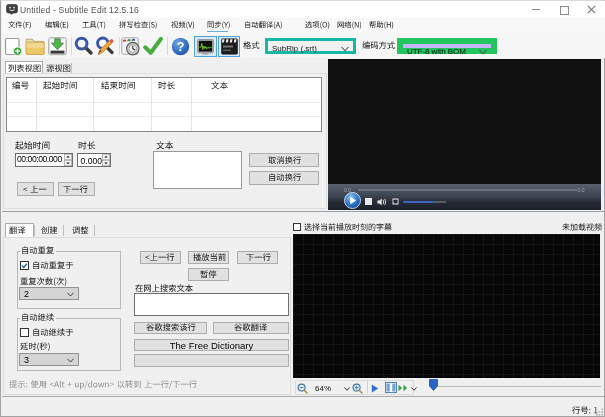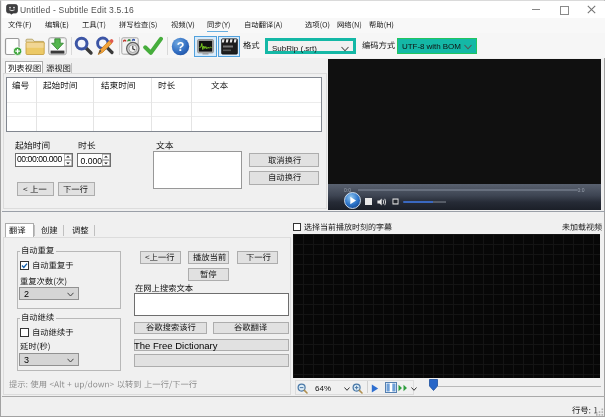--- a/index.html
+++ b/index.html
@@ -10,21 +10,21 @@
 <div class="abs" style="left:0;top:0;width:605px;height:417px;border:1px solid #a2a2a2;border-top-color:#dadada;box-sizing:border-box;background:#f0f0f0">
 
 <div class="abs" style="left:1px;top:0;width:603px;height:17px;background:#ffffff"></div>
 <svg class="abs" style="left:5px;top:3px" width="12" height="11" viewBox="0 0 12 11">
 <rect x="0.5" y="0.5" width="11" height="8.6" rx="2" fill="#3f3f41" stroke="#2a2a2c" stroke-width="0.6"></rect>
 <path d="M4 9 L7.4 9 L5.2 10.8 Z" fill="#3f3f41"></path>
 <circle cx="4" cy="3.6" r="0.9" fill="#e8e8e8"></circle>
       <circle cx="8" cy="3.6" r="0.9" fill="#e8e8e8"></circle>
 <path d="M3.4 5.8 Q6 7.6 8.6 5.8" stroke="#e8e8e8" stroke-width="0.9" fill="none"></path>
 </svg>
-<div class="txt" style="left:19px;top:4px;font-size:8.5px;color:#4f4f4f;letter-spacing:0.2px">Untitled - Subtitle Edit 3.5.16</div>
+<div class="txt" style="left:19px;top:4px;font-size:8.5px;color:#4f4f4f;letter-spacing:0.2px">Untitled - Subtitle Edit 12.5.16</div>
 <div class="abs" style="left:531px;top:7.5px;width:8px;height:1.2px;background:#868686"></div>
 <div class="abs" style="left:558.5px;top:4.5px;width:7px;height:7px;border:1.1px solid #8a8a8a"></div>
 <svg class="abs" style="left:586px;top:3.5px" width="9" height="9" viewBox="0 0 9 9">
 <path d="M0.8 0.8 L8.2 8.2 M8.2 0.8 L0.8 8.2" stroke="#757575" stroke-width="1.1"></path>
     </svg>
 <div class="abs" style="left:1px;top:17px;width:603px;height:14.5px;background:#f8f8f8"></div>
 <svg style="position:absolute;left:7px;top:19.6px;overflow:visible" width="24" height="9">
       <path transform="translate(0,6.4)" d="M3.1 -6.0C3.3 -5.7 3.5 -5.2 3.6 -4.9L4.2 -5.1C4.1 -5.4 3.9 -5.8 3.7 -6.2ZM0.4 -4.8V-4.3H1.5C1.9 -3.2 2.5 -2.2 3.3 -1.5C2.5 -0.8 1.5 -0.3 0.3 0.1C0.4 0.2 0.5 0.4 0.6 0.6C1.8 0.2 2.8 -0.4 3.7 -1.1C4.5 -0.3 5.5 0.2 6.7 0.5C6.8 0.4 6.9 0.1 7.1 0.0C5.9 -0.3 4.9 -0.8 4.1 -1.5C4.8 -2.2 5.4 -3.2 5.8 -4.3H7.0V-4.8ZM3.7 -1.8C3.0 -2.5 2.5 -3.4 2.1 -4.3H5.2C4.8 -3.3 4.3 -2.5 3.7 -1.8ZM9.6 -2.5V-2.0H11.7V0.6H12.3V-2.0H14.3V-2.5H12.3V-4.1H13.9V-4.6H12.3V-6.0H11.7V-4.6H10.7C10.8 -5.0 10.9 -5.3 11.0 -5.7L10.5 -5.8C10.3 -4.8 10.0 -3.9 9.6 -3.3C9.7 -3.2 9.9 -3.1 10.0 -3.0C10.2 -3.3 10.4 -3.7 10.6 -4.1H11.7V-2.5ZM9.3 -6.1C8.9 -5.0 8.2 -3.9 7.5 -3.2C7.6 -3.1 7.8 -2.8 7.8 -2.6C8.1 -2.9 8.3 -3.2 8.5 -3.5V0.6H9.0V-4.4C9.3 -4.9 9.6 -5.4 9.8 -5.9ZM16.3 1.4 16.8 1.2C16.1 0.2 15.8 -1.0 15.8 -2.3C15.8 -3.5 16.1 -4.7 16.8 -5.8L16.3 -6.0C15.7 -4.9 15.3 -3.7 15.3 -2.3C15.3 -0.8 15.7 0.3 16.3 1.4ZM17.8 0.0H18.5V-2.4H20.5V-3.0H18.5V-4.8H20.9V-5.4H17.8ZM21.8 1.4C22.5 0.3 22.9 -0.8 22.9 -2.3C22.9 -3.7 22.5 -4.9 21.8 -6.0L21.4 -5.8C22.0 -4.7 22.3 -3.5 22.3 -2.3C22.3 -1.0 22.0 0.2 21.4 1.2Z" fill="#1a1a1a"></path>
     </svg>
 <svg style="position:absolute;left:44px;top:19.6px;overflow:visible" width="24" height="9">
@@ -134,21 +134,21 @@
     </svg>
 <div class="abs" style="left:263.5px;top:37px;width:91px;height:15.5px;background:#f1f1f1;border:3px solid #14b8a6;box-sizing:border-box">
 <div style="position:absolute;left:4.5px;top:3px;font-size:8px;color:#111">SubRip (.srt)</div>
 <svg style="position:absolute;right:4px;top:5px" width="8" height="6" viewBox="0 0 8 6">
         <path d="M0.5 1 L4 4.8 L7.5 1" stroke="#555" stroke-width="1.1" fill="none"></path>
       </svg>
 </div>
 <svg style="position:absolute;left:361px;top:40.2px;overflow:visible" width="33" height="10">
       <path transform="translate(0,7.3)" d="M0.3 -0.4 0.5 0.1C1.2 -0.1 2.0 -0.5 2.9 -0.9L2.8 -1.4C1.9 -1.0 0.9 -0.7 0.3 -0.4ZM0.5 -3.5C0.6 -3.6 0.8 -3.6 1.7 -3.7C1.4 -3.2 1.1 -2.8 1.0 -2.6C0.7 -2.3 0.5 -2.1 0.4 -2.1C0.4 -1.9 0.5 -1.6 0.6 -1.5C0.7 -1.6 1.0 -1.7 2.8 -2.1C2.8 -2.2 2.8 -2.5 2.8 -2.6L1.4 -2.3C2.0 -3.1 2.5 -4.0 3.0 -5.0L2.5 -5.2C2.4 -4.9 2.2 -4.6 2.0 -4.3L1.1 -4.2C1.6 -4.9 2.0 -5.9 2.4 -6.8L1.8 -7.0C1.5 -6.0 0.9 -4.9 0.8 -4.6C0.6 -4.3 0.5 -4.1 0.3 -4.1C0.4 -3.9 0.5 -3.6 0.5 -3.5ZM5.2 -2.9V-1.7H4.5V-2.9ZM5.6 -2.9H6.2V-1.7H5.6ZM4.0 -3.4V0.6H4.5V-1.2H5.2V0.4H5.6V-1.2H6.2V0.4H6.6V-1.2H7.2V0.1C7.2 0.1 7.2 0.1 7.1 0.1C7.1 0.1 6.9 0.1 6.8 0.1C6.8 0.3 6.9 0.5 6.9 0.6C7.2 0.6 7.4 0.6 7.5 0.5C7.7 0.4 7.7 0.3 7.7 0.1V-3.4L7.2 -3.4ZM6.6 -2.9H7.2V-1.7H6.6ZM5.0 -6.9C5.2 -6.6 5.3 -6.3 5.4 -6.1H3.4V-4.3C3.4 -3.0 3.4 -1.2 2.6 0.2C2.7 0.2 3.0 0.4 3.1 0.5C3.9 -0.8 4.0 -2.8 4.0 -4.1H7.6V-6.1H6.1C6.0 -6.3 5.8 -6.7 5.6 -7.0ZM4.0 -5.5H7.1V-4.7H4.0ZM11.7 -1.7V-1.1H14.9V-1.7ZM12.4 -5.4C12.3 -4.6 12.2 -3.5 12.1 -2.8H12.3L15.5 -2.8C15.3 -1.0 15.1 -0.2 14.9 -0.0C14.8 0.1 14.7 0.1 14.6 0.1C14.4 0.1 14.1 0.1 13.7 0.0C13.8 0.2 13.8 0.4 13.8 0.6C14.2 0.6 14.6 0.6 14.8 0.6C15.1 0.6 15.2 0.5 15.4 0.4C15.7 0.1 15.9 -0.8 16.1 -3.1C16.1 -3.1 16.1 -3.3 16.1 -3.3H15.1C15.2 -4.4 15.3 -5.6 15.4 -6.5L15.0 -6.5L14.9 -6.5H12.0V-5.9H14.8C14.7 -5.2 14.6 -4.2 14.5 -3.3H12.8C12.8 -3.9 12.9 -4.7 13.0 -5.4ZM8.7 -6.5V-6.0H9.7C9.5 -4.7 9.1 -3.5 8.5 -2.7C8.6 -2.6 8.8 -2.2 8.8 -2.1C9.0 -2.3 9.1 -2.5 9.3 -2.7V0.3H9.8V-0.4H11.3V-4.0H9.8C10.0 -4.6 10.2 -5.3 10.3 -6.0H11.6V-6.5ZM9.8 -3.4H10.8V-0.9H9.8ZM20.3 -6.8C20.5 -6.4 20.7 -5.9 20.8 -5.5H17.2V-4.9H19.4C19.3 -3.0 19.1 -0.9 17.0 0.2C17.1 0.3 17.3 0.5 17.4 0.7C19.0 -0.1 19.6 -1.5 19.9 -3.0H22.9C22.7 -1.1 22.6 -0.3 22.3 -0.1C22.2 -0.0 22.1 0.0 21.9 0.0C21.7 0.0 21.1 -0.0 20.5 -0.1C20.7 0.1 20.7 0.4 20.8 0.5C21.3 0.6 21.9 0.6 22.2 0.6C22.5 0.6 22.7 0.5 22.9 0.3C23.2 -0.0 23.4 -0.9 23.5 -3.3C23.5 -3.4 23.6 -3.6 23.6 -3.6H20.0C20.1 -4.0 20.1 -4.5 20.1 -4.9H24.4V-5.5H20.9L21.5 -5.8C21.3 -6.1 21.1 -6.6 20.8 -7.0ZM30.8 -6.6C31.2 -6.3 31.7 -5.8 32.0 -5.5L32.4 -5.9C32.2 -6.2 31.6 -6.6 31.2 -6.9ZM29.6 -6.9C29.6 -6.4 29.6 -5.9 29.6 -5.4H25.4V-4.8H29.7C29.9 -1.7 30.6 0.7 31.9 0.7C32.6 0.7 32.8 0.3 32.9 -1.2C32.8 -1.3 32.5 -1.4 32.4 -1.5C32.3 -0.4 32.2 0.0 32.0 0.0C31.2 0.0 30.5 -2.0 30.3 -4.8H32.8V-5.4H30.3C30.3 -5.9 30.3 -6.4 30.3 -6.9ZM25.4 -0.2 25.6 0.4C26.7 0.2 28.2 -0.2 29.6 -0.5L29.5 -1.1L27.8 -0.7V-3.0H29.3V-3.6H25.6V-3.0H27.1V-0.6Z" fill="#1a1a1a"></path>
     </svg>
-<div class="abs" style="left:396px;top:37px;width:80px;height:15.5px;background:#14b8a6;border:1px solid #22c55e;box-sizing:border-box">
+<div class="abs" style="left:396px;top:37px;width:100px;height:15.5px;background:#c4b5fd;border:6px solid #22c55e;box-sizing:border-box">
 <div style="position:absolute;left:4px;top:3px;font-size:8px;color:#111;letter-spacing:-0.05px">UTF-8 with BOM</div>
 <svg style="position:absolute;right:4px;top:5px" width="8" height="6" viewBox="0 0 8 6">
         <path d="M0.5 1 L4 4.8 L7.5 1" stroke="#555" stroke-width="1.1" fill="none"></path>
       </svg>
 </div>
 <div class="abs" style="left:4px;top:60px;width:38px;height:13px;background:#fff;border:1px solid #ababab;border-bottom:none;box-sizing:border-box"></div>
 <div class="abs" style="left:42px;top:61.5px;width:29px;height:11.5px;border-right:1px solid #c0c0c0;box-sizing:border-box"></div>
 <svg style="position:absolute;left:7px;top:62.5px;overflow:visible" width="33" height="10">
       <path transform="translate(0,7.3)" d="M5.3 -6.0V-1.4H5.9V-6.0ZM7.0 -6.9V-0.1C7.0 -0.0 7.0 0.0 6.9 0.0C6.7 0.0 6.3 0.0 5.8 0.0C5.9 0.2 6.0 0.5 6.0 0.6C6.7 0.6 7.1 0.6 7.3 0.5C7.6 0.4 7.7 0.2 7.7 -0.1V-6.9ZM1.5 -2.5C1.9 -2.2 2.4 -1.8 2.8 -1.5C2.2 -0.7 1.5 -0.1 0.7 0.2C0.8 0.3 1.0 0.5 1.0 0.7C2.8 -0.1 4.1 -1.7 4.5 -4.6L4.1 -4.7L4.0 -4.7H2.1C2.3 -5.1 2.4 -5.5 2.5 -5.9H4.7V-6.5H0.5V-5.9H1.9C1.6 -4.7 1.1 -3.5 0.4 -2.7C0.6 -2.6 0.8 -2.4 0.9 -2.3C1.3 -2.8 1.6 -3.4 1.9 -4.1H3.8C3.7 -3.3 3.4 -2.6 3.1 -2.1C2.8 -2.3 2.3 -2.7 1.9 -3.0ZM10.4 0.7C10.6 0.5 10.9 0.4 13.2 -0.3C13.2 -0.4 13.1 -0.7 13.1 -0.9L11.1 -0.3V-2.1C11.6 -2.4 12.0 -2.8 12.4 -3.2C13.0 -1.5 14.2 -0.2 15.9 0.4C16.0 0.2 16.2 -0.0 16.3 -0.2C15.5 -0.4 14.8 -0.8 14.2 -1.3C14.7 -1.7 15.4 -2.1 15.8 -2.5L15.3 -2.9C15.0 -2.5 14.4 -2.1 13.9 -1.7C13.5 -2.1 13.2 -2.6 13.0 -3.2H16.1V-3.7H12.7V-4.5H15.4V-5.0H12.7V-5.7H15.8V-6.2H12.7V-7.0H12.1V-6.2H9.2V-5.7H12.1V-5.0H9.6V-4.5H12.1V-3.7H8.8V-3.2H11.6C10.8 -2.5 9.6 -1.9 8.6 -1.5C8.7 -1.4 8.9 -1.2 9.0 -1.0C9.5 -1.2 10.0 -1.4 10.4 -1.7V-0.5C10.4 -0.1 10.3 0.0 10.1 0.1C10.2 0.2 10.4 0.5 10.4 0.7ZM20.3 -6.6V-2.1H20.9V-6.0H23.5V-2.1H24.1V-6.6ZM17.9 -6.7C18.2 -6.3 18.5 -5.9 18.7 -5.6L19.2 -5.9C19.0 -6.2 18.7 -6.6 18.4 -7.0ZM21.9 -5.4V-3.8C21.9 -2.5 21.6 -0.9 19.5 0.2C19.7 0.3 19.9 0.5 19.9 0.7C21.2 0.0 21.8 -0.9 22.2 -1.8V-0.2C22.2 0.4 22.4 0.5 23.0 0.5H23.7C24.4 0.5 24.5 0.2 24.6 -1.1C24.5 -1.1 24.2 -1.2 24.1 -1.4C24.1 -0.2 24.0 0.1 23.7 0.1H23.0C22.8 0.1 22.8 0.0 22.8 -0.2V-2.3H22.3C22.5 -2.8 22.5 -3.3 22.5 -3.8V-5.4ZM17.1 -5.5V-5.0H19.1C18.7 -3.9 17.8 -2.9 16.9 -2.3C17.0 -2.2 17.2 -1.9 17.2 -1.7C17.5 -1.9 17.9 -2.2 18.2 -2.6V0.7H18.8V-2.9C19.1 -2.5 19.4 -2.1 19.6 -1.8L20.0 -2.3C19.8 -2.5 19.2 -3.2 18.9 -3.5C19.3 -4.1 19.7 -4.7 19.9 -5.3L19.6 -5.6L19.4 -5.5ZM28.0 -2.3C28.7 -2.2 29.5 -1.9 30.0 -1.7L30.2 -2.1C29.8 -2.3 28.9 -2.6 28.3 -2.7ZM27.2 -1.3C28.3 -1.1 29.8 -0.8 30.6 -0.5L30.8 -1.0C30.0 -1.2 28.6 -1.6 27.5 -1.7ZM25.6 -6.6V0.7H26.2V0.3H31.9V0.7H32.5V-6.6ZM26.2 -0.2V-6.0H31.9V-0.2ZM28.3 -5.9C27.9 -5.2 27.2 -4.5 26.5 -4.1C26.6 -4.0 26.8 -3.9 26.9 -3.8C27.2 -3.9 27.4 -4.1 27.7 -4.3C27.9 -4.1 28.3 -3.8 28.6 -3.6C27.9 -3.3 27.1 -3.0 26.3 -2.9C26.5 -2.8 26.6 -2.5 26.6 -2.4C27.5 -2.6 28.3 -2.9 29.1 -3.3C29.8 -2.9 30.6 -2.6 31.4 -2.5C31.5 -2.6 31.6 -2.8 31.7 -2.9C31.0 -3.1 30.3 -3.3 29.6 -3.6C30.2 -4.0 30.8 -4.5 31.1 -5.0L30.8 -5.2L30.7 -5.2H28.5C28.6 -5.4 28.8 -5.5 28.9 -5.7ZM28.0 -4.7 28.1 -4.7H30.2C29.9 -4.4 29.5 -4.1 29.1 -3.9C28.7 -4.1 28.3 -4.4 28.0 -4.7Z" fill="#1a1a1a"></path>
     </svg>
@@ -328,21 +328,21 @@
 <div class="abs" style="left:133px;top:291.5px;width:155px;height:23px;background:#fff;border:1px solid #6e6e6e;box-sizing:border-box"></div>
 <div class="btn" style="left:133px;top:320.5px;width:72.5px;height:12.5px"></div>
 <svg style="position:absolute;left:145px;top:322px;overflow:visible" width="50" height="10">
       <path transform="translate(0,7.3)" d="M4.9 -6.5C5.7 -5.9 6.7 -5.1 7.1 -4.5L7.7 -4.9C7.2 -5.5 6.1 -6.3 5.4 -6.8ZM2.8 -6.8C2.3 -6.1 1.4 -5.4 0.7 -4.9C0.8 -4.8 1.1 -4.6 1.2 -4.5C1.9 -5.0 2.8 -5.8 3.4 -6.5ZM4.1 -5.5C3.4 -4.2 1.8 -3.0 0.3 -2.5C0.5 -2.4 0.6 -2.1 0.7 -1.9C1.1 -2.1 1.5 -2.3 1.8 -2.5V0.7H2.5V0.3H5.9V0.7H6.5V-2.4C6.9 -2.2 7.2 -2.1 7.6 -1.9C7.7 -2.1 7.9 -2.4 8.0 -2.5C6.7 -3.0 5.3 -3.9 4.5 -4.9L4.6 -5.1ZM2.5 -0.2V-2.1H5.9V-0.2ZM2.1 -2.7C2.9 -3.2 3.6 -3.8 4.1 -4.4C4.7 -3.8 5.4 -3.2 6.2 -2.7ZM9.6 -5.1H10.6V-4.3H9.6ZM9.2 -5.5V-3.8H11.1V-5.5ZM8.6 -3.3V-2.7H11.7V0.0C11.7 0.1 11.7 0.1 11.6 0.2C11.5 0.2 11.1 0.2 10.7 0.1C10.8 0.3 10.9 0.5 10.9 0.6C11.5 0.6 11.8 0.6 12.0 0.5C12.2 0.5 12.3 0.3 12.3 0.0V-2.7H13.0V-3.3H12.2V-6.0H12.8V-6.6H8.7V-6.0H11.7V-3.3ZM9.1 -2.2V-0.1H9.6V-0.4H11.1V-2.2ZM9.6 -1.7H10.6V-0.9H9.6ZM13.5 -7.0C13.3 -5.7 13.0 -4.5 12.5 -3.8C12.6 -3.7 12.9 -3.5 13.0 -3.5C13.3 -3.9 13.5 -4.5 13.7 -5.1H15.6C15.5 -4.5 15.4 -3.9 15.2 -3.5L15.7 -3.4C15.9 -3.9 16.1 -4.8 16.3 -5.5L15.8 -5.7L15.7 -5.6H13.9C14.0 -6.0 14.1 -6.5 14.1 -6.9ZM14.1 -4.6V-4.0C14.1 -2.8 14.0 -1.1 12.4 0.3C12.5 0.4 12.7 0.6 12.8 0.7C13.7 -0.1 14.2 -1.0 14.4 -1.9C14.7 -0.8 15.2 -0.0 16.0 0.7C16.1 0.5 16.3 0.3 16.5 0.2C15.4 -0.7 14.9 -1.7 14.6 -3.3C14.6 -3.6 14.7 -3.8 14.7 -4.0V-4.6ZM18.0 -7.0V-5.3H17.0V-4.7H18.0V-2.9L16.9 -2.6L17.1 -2.0L18.0 -2.3V-0.1C18.0 0.0 17.9 0.0 17.8 0.0C17.7 0.0 17.5 0.0 17.1 0.0C17.2 0.2 17.3 0.5 17.3 0.6C17.8 0.6 18.1 0.6 18.3 0.5C18.5 0.4 18.6 0.2 18.6 -0.1V-2.5L19.5 -2.9L19.4 -3.5L18.6 -3.2V-4.7H19.4V-5.3H18.6V-7.0ZM19.7 -2.4V-1.9H20.1L20.1 -1.9C20.4 -1.3 20.9 -0.8 21.4 -0.4C20.7 -0.1 19.9 0.1 19.1 0.2C19.2 0.3 19.3 0.5 19.4 0.7C20.3 0.5 21.2 0.3 22.0 -0.1C22.7 0.2 23.4 0.5 24.2 0.6C24.3 0.5 24.5 0.3 24.6 0.1C23.9 0.0 23.2 -0.2 22.6 -0.4C23.3 -0.9 23.8 -1.5 24.2 -2.2L23.8 -2.4L23.7 -2.4H22.3V-3.2H24.2V-6.3H22.6V-5.8H23.6V-5.0H22.6V-4.5H23.6V-3.7H22.3V-7.0H21.7V-3.7H20.4V-4.5H21.3V-5.0H20.4V-5.8C20.8 -5.9 21.3 -6.1 21.6 -6.3L21.2 -6.7C20.9 -6.5 20.3 -6.2 19.9 -6.1V-3.2H21.7V-2.4ZM23.3 -1.9C23.0 -1.4 22.6 -1.0 22.0 -0.7C21.5 -1.0 21.0 -1.4 20.7 -1.9ZM30.2 -0.9C30.9 -0.5 31.7 0.1 32.2 0.5L32.7 0.1C32.2 -0.3 31.3 -0.8 30.6 -1.2ZM27.3 -1.1C26.8 -0.7 26.1 -0.2 25.4 0.1C25.5 0.2 25.8 0.4 25.9 0.5C26.5 0.2 27.3 -0.4 27.9 -0.9ZM26.5 -2.6C26.7 -2.7 26.9 -2.7 28.4 -2.8C27.7 -2.5 27.1 -2.3 26.9 -2.2C26.4 -2.0 26.0 -1.8 25.7 -1.8C25.8 -1.7 25.9 -1.4 25.9 -1.3C26.1 -1.3 26.5 -1.4 28.9 -1.5V-0.1C28.9 0.0 28.8 0.0 28.7 0.0C28.6 0.1 28.1 0.1 27.6 0.0C27.7 0.2 27.8 0.4 27.8 0.6C28.5 0.6 28.9 0.6 29.1 0.5C29.4 0.4 29.5 0.3 29.5 -0.1V-1.6L31.5 -1.7C31.7 -1.5 31.9 -1.2 32.1 -1.0L32.6 -1.4C32.2 -1.8 31.4 -2.5 30.9 -3.0L30.4 -2.7C30.6 -2.5 30.9 -2.3 31.1 -2.1L27.5 -1.9C28.6 -2.4 29.8 -2.9 30.9 -3.6L30.5 -4.0C30.1 -3.7 29.7 -3.5 29.3 -3.3L27.5 -3.2C28.0 -3.5 28.6 -3.8 29.1 -4.2L28.9 -4.4H32.1V-3.4H32.7V-4.9H29.4V-5.7H32.6V-6.2H29.4V-7.0H28.7V-6.2H25.5V-5.7H28.7V-4.9H25.4V-3.4H26.0V-4.4H28.5C27.9 -3.9 27.2 -3.5 26.9 -3.4C26.7 -3.3 26.5 -3.2 26.3 -3.2C26.4 -3.0 26.5 -2.8 26.5 -2.6ZM34.2 -6.5C34.6 -6.1 35.1 -5.5 35.3 -5.1L35.8 -5.5C35.5 -5.9 35.0 -6.5 34.6 -6.9ZM33.6 -4.4V-3.8H34.9V-0.7C34.9 -0.3 34.6 -0.0 34.5 0.1C34.6 0.2 34.8 0.4 34.8 0.6C35.0 0.4 35.2 0.2 36.5 -0.7C36.4 -0.8 36.3 -1.1 36.3 -1.2L35.5 -0.7V-4.4ZM38.1 -6.9C38.3 -6.6 38.4 -6.2 38.5 -5.9H36.2V-5.3H38.0C37.7 -4.8 37.1 -4.1 36.9 -3.9C36.8 -3.8 36.5 -3.7 36.4 -3.7C36.4 -3.5 36.5 -3.2 36.6 -3.1C36.7 -3.1 37.0 -3.2 38.7 -3.3C38.0 -2.6 37.1 -2.0 36.2 -1.6C36.3 -1.5 36.5 -1.3 36.6 -1.1C38.2 -1.9 39.5 -3.1 40.3 -4.4L39.7 -4.6C39.5 -4.4 39.4 -4.1 39.2 -3.9L37.6 -3.8C37.9 -4.2 38.4 -4.8 38.7 -5.3H41.0V-5.9H39.2C39.1 -6.2 38.9 -6.7 38.7 -7.0ZM40.3 -3.2C39.5 -1.8 37.8 -0.5 35.9 0.2C36.0 0.3 36.2 0.5 36.2 0.7C37.3 0.3 38.2 -0.2 39.0 -0.8C39.6 -0.3 40.2 0.2 40.6 0.6L41.1 0.2C40.7 -0.2 40.0 -0.7 39.5 -1.2C40.1 -1.7 40.6 -2.3 41.0 -2.9ZM45.1 -6.5V-5.9H49.2V-6.5ZM43.7 -7.0C43.3 -6.4 42.5 -5.6 41.8 -5.2C41.9 -5.0 42.1 -4.8 42.2 -4.7C42.9 -5.2 43.8 -6.0 44.3 -6.7ZM44.7 -4.2V-3.6H47.5V-0.1C47.5 -0.0 47.5 0.0 47.3 0.0C47.2 0.0 46.6 0.0 46.0 0.0C46.1 0.2 46.2 0.5 46.2 0.6C47.0 0.6 47.5 0.6 47.8 0.5C48.1 0.4 48.2 0.2 48.2 -0.1V-3.6H49.4V-4.2ZM44.0 -5.2C43.5 -4.2 42.6 -3.3 41.7 -2.7C41.8 -2.5 42.1 -2.3 42.1 -2.1C42.5 -2.4 42.8 -2.7 43.1 -3.0V0.7H43.7V-3.7C44.1 -4.1 44.4 -4.5 44.6 -5.0Z" fill="#1a1a1a"></path>
     </svg>
 <div class="btn" style="left:211.5px;top:320.5px;width:76.5px;height:12.5px"></div>
 <svg style="position:absolute;left:233px;top:322px;overflow:visible" width="33" height="10">
       <path transform="translate(0,7.3)" d="M4.9 -6.5C5.7 -5.9 6.7 -5.1 7.1 -4.5L7.7 -4.9C7.2 -5.5 6.1 -6.3 5.4 -6.8ZM2.8 -6.8C2.3 -6.1 1.4 -5.4 0.7 -4.9C0.8 -4.8 1.1 -4.6 1.2 -4.5C1.9 -5.0 2.8 -5.8 3.4 -6.5ZM4.1 -5.5C3.4 -4.2 1.8 -3.0 0.3 -2.5C0.5 -2.4 0.6 -2.1 0.7 -1.9C1.1 -2.1 1.5 -2.3 1.8 -2.5V0.7H2.5V0.3H5.9V0.7H6.5V-2.4C6.9 -2.2 7.2 -2.1 7.6 -1.9C7.7 -2.1 7.9 -2.4 8.0 -2.5C6.7 -3.0 5.3 -3.9 4.5 -4.9L4.6 -5.1ZM2.5 -0.2V-2.1H5.9V-0.2ZM2.1 -2.7C2.9 -3.2 3.6 -3.8 4.1 -4.4C4.7 -3.8 5.4 -3.2 6.2 -2.7ZM9.6 -5.1H10.6V-4.3H9.6ZM9.2 -5.5V-3.8H11.1V-5.5ZM8.6 -3.3V-2.7H11.7V0.0C11.7 0.1 11.7 0.1 11.6 0.2C11.5 0.2 11.1 0.2 10.7 0.1C10.8 0.3 10.9 0.5 10.9 0.6C11.5 0.6 11.8 0.6 12.0 0.5C12.2 0.5 12.3 0.3 12.3 0.0V-2.7H13.0V-3.3H12.2V-6.0H12.8V-6.6H8.7V-6.0H11.7V-3.3ZM9.1 -2.2V-0.1H9.6V-0.4H11.1V-2.2ZM9.6 -1.7H10.6V-0.9H9.6ZM13.5 -7.0C13.3 -5.7 13.0 -4.5 12.5 -3.8C12.6 -3.7 12.9 -3.5 13.0 -3.5C13.3 -3.9 13.5 -4.5 13.7 -5.1H15.6C15.5 -4.5 15.4 -3.9 15.2 -3.5L15.7 -3.4C15.9 -3.9 16.1 -4.8 16.3 -5.5L15.8 -5.7L15.7 -5.6H13.9C14.0 -6.0 14.1 -6.5 14.1 -6.9ZM14.1 -4.6V-4.0C14.1 -2.8 14.0 -1.1 12.4 0.3C12.5 0.4 12.7 0.6 12.8 0.7C13.7 -0.1 14.2 -1.0 14.4 -1.9C14.7 -0.8 15.2 -0.0 16.0 0.7C16.1 0.5 16.3 0.3 16.5 0.2C15.4 -0.7 14.9 -1.7 14.6 -3.3C14.6 -3.6 14.7 -3.8 14.7 -4.0V-4.6ZM20.8 -5.1C21.1 -4.6 21.3 -3.9 21.4 -3.4L21.8 -3.6C21.7 -4.0 21.5 -4.7 21.2 -5.2ZM22.7 -5.1C22.9 -4.6 23.1 -3.9 23.2 -3.5L23.7 -3.6C23.6 -4.0 23.3 -4.7 23.1 -5.2ZM19.9 -6.1C19.8 -5.8 19.6 -5.3 19.5 -5.0H19.2V-6.2C19.7 -6.3 20.2 -6.4 20.6 -6.5L20.2 -6.9C19.5 -6.7 18.2 -6.6 17.1 -6.5C17.1 -6.4 17.2 -6.2 17.2 -6.1C17.7 -6.1 18.2 -6.1 18.7 -6.2V-5.0H17.0V-4.5H18.5C18.1 -3.9 17.4 -3.4 16.9 -3.0C17.0 -2.9 17.1 -2.7 17.2 -2.5L17.3 -2.6V0.7H17.8V0.2H20.0V0.6H20.5V-2.7H17.4C17.8 -3.0 18.3 -3.5 18.7 -4.0V-2.8H19.2V-4.0C19.6 -3.7 20.2 -3.2 20.4 -3.0L20.7 -3.5C20.5 -3.6 19.7 -4.2 19.3 -4.5H20.6V-5.0H20.0C20.1 -5.3 20.3 -5.6 20.4 -6.0ZM17.4 -5.9C17.6 -5.6 17.7 -5.2 17.8 -5.0L18.2 -5.1C18.1 -5.3 18.0 -5.7 17.9 -6.0ZM18.7 -1.0V-0.3H17.8V-1.0ZM19.2 -1.0H20.0V-0.3H19.2ZM18.7 -1.5H17.8V-2.2H18.7ZM19.2 -1.5V-2.2H20.0V-1.5ZM20.7 -1.7 21.0 -1.2C21.3 -1.5 21.6 -1.9 22.0 -2.3V-0.0C22.0 0.1 21.9 0.1 21.8 0.1C21.7 0.1 21.4 0.1 21.1 0.1C21.2 0.2 21.3 0.5 21.3 0.6C21.7 0.6 22.0 0.6 22.2 0.5C22.4 0.4 22.5 0.3 22.5 -0.0V-6.6H20.8V-6.1H22.0V-3.0C21.5 -2.5 21.0 -2.0 20.7 -1.7ZM22.6 -1.7 22.9 -1.3C23.2 -1.6 23.5 -2.0 23.8 -2.3V-0.1C23.8 0.0 23.8 0.1 23.7 0.1C23.6 0.1 23.3 0.1 22.9 0.1C23.0 0.2 23.1 0.5 23.1 0.6C23.6 0.6 23.9 0.6 24.1 0.5C24.3 0.4 24.3 0.3 24.3 -0.1V-6.6H22.7V-6.0H23.8V-3.0C23.3 -2.5 22.9 -2.0 22.6 -1.7ZM25.7 -6.5C26.1 -6.0 26.5 -5.4 26.7 -5.0L27.2 -5.4C27.0 -5.8 26.6 -6.4 26.2 -6.8ZM30.0 -3.4V-2.7H28.3V-2.1H30.0V-1.2H27.9V-1.0L27.7 -1.3L27.1 -0.8V-4.4H25.3V-3.8H26.5V-0.8C26.5 -0.4 26.2 -0.1 26.0 0.0C26.2 0.1 26.3 0.3 26.4 0.5C26.5 0.3 26.7 0.1 27.9 -0.7V-0.7H30.0V0.7H30.6V-0.7H32.8V-1.2H30.6V-2.1H32.2V-2.7H30.6V-3.4ZM31.6 -6.0C31.2 -5.5 30.8 -5.1 30.3 -4.8C29.9 -5.1 29.5 -5.5 29.2 -6.0ZM28.0 -6.5V-6.0H28.6C28.9 -5.4 29.3 -4.9 29.8 -4.5C29.1 -4.1 28.3 -3.8 27.6 -3.6C27.7 -3.5 27.8 -3.2 27.9 -3.0C28.7 -3.3 29.6 -3.6 30.3 -4.1C31.0 -3.7 31.7 -3.3 32.6 -3.1C32.7 -3.3 32.8 -3.5 33.0 -3.7C32.2 -3.8 31.5 -4.1 30.8 -4.4C31.5 -5.0 32.1 -5.6 32.5 -6.3L32.1 -6.6L31.9 -6.5Z" fill="#1a1a1a"></path>
     </svg>
 <div class="btn" style="left:133px;top:337.5px;width:155px;height:12.5px"></div>
-<div class="txt" style="left:133px;top:339px;width:155px;text-align:left;font-size:9.5px">The Free Dictionary</div>
+<div class="txt" style="left:133px;top:339px;width:155px;text-align:center;font-size:9.5px">The Free Dictionary</div>
 <div class="btn" style="left:133px;top:353px;width:155px;height:12.5px"></div>
 <svg style="position:absolute;left:8px;top:378.5px;overflow:visible" width="188" height="10">
       <path transform="translate(0,7.3)" d="M4.0 -5.1H6.7V-4.5H4.0ZM4.0 -6.2H6.7V-5.6H4.0ZM3.4 -6.7V-4.0H7.3V-6.7ZM3.6 -2.5C3.4 -1.2 3.1 -0.3 2.3 0.3C2.4 0.4 2.7 0.6 2.8 0.7C3.2 0.3 3.6 -0.2 3.8 -0.9C4.3 0.3 5.2 0.5 6.4 0.5H7.9C7.9 0.4 8.0 0.1 8.1 -0.0C7.8 -0.0 6.6 -0.0 6.4 -0.0C6.2 -0.0 5.9 -0.0 5.6 -0.1V-1.4H7.4V-1.9H5.6V-2.9H7.8V-3.4H3.0V-2.9H5.1V-0.2C4.6 -0.4 4.2 -0.8 4.0 -1.5C4.0 -1.8 4.1 -2.1 4.1 -2.4ZM1.4 -7.0V-5.3H0.3V-4.7H1.4V-2.9C0.9 -2.8 0.5 -2.6 0.2 -2.6L0.4 -2.0L1.4 -2.3V-0.1C1.4 0.0 1.3 0.0 1.2 0.0C1.1 0.0 0.8 0.0 0.4 0.0C0.5 0.2 0.6 0.5 0.6 0.6C1.1 0.6 1.5 0.6 1.7 0.5C1.9 0.4 1.9 0.2 1.9 -0.1V-2.5L2.9 -2.8L2.8 -3.3L1.9 -3.1V-4.7H2.9V-5.3H1.9V-7.0ZM10.2 -2.9C9.9 -2.0 9.3 -1.1 8.6 -0.5C8.7 -0.4 9.0 -0.2 9.2 -0.1C9.8 -0.7 10.5 -1.7 10.9 -2.7ZM14.0 -2.7C14.6 -1.9 15.2 -0.8 15.4 -0.1L16.1 -0.4C15.8 -1.1 15.2 -2.1 14.5 -2.9ZM9.5 -6.4V-5.7H15.4V-6.4ZM8.8 -4.3V-3.7H12.1V-0.2C12.1 -0.0 12.1 0.0 11.9 0.0C11.8 0.0 11.2 0.0 10.7 0.0C10.8 0.2 10.9 0.5 10.9 0.7C11.6 0.7 12.1 0.6 12.4 0.5C12.7 0.4 12.8 0.3 12.8 -0.1V-3.7H16.1V-4.3ZM17.8 -3.2C18.1 -3.2 18.3 -3.5 18.3 -3.8C18.3 -4.2 18.1 -4.4 17.8 -4.4C17.4 -4.4 17.2 -4.2 17.2 -3.8C17.2 -3.5 17.4 -3.2 17.8 -3.2ZM17.8 0.1C18.1 0.1 18.3 -0.1 18.3 -0.5C18.3 -0.8 18.1 -1.0 17.8 -1.0C17.4 -1.0 17.2 -0.8 17.2 -0.5C17.2 -0.1 17.4 0.1 17.8 0.1ZM26.4 -6.9V-6.1H24.1V-5.5H26.4V-4.7H24.3V-2.4H26.3C26.3 -1.9 26.1 -1.5 25.9 -1.1C25.4 -1.4 25.1 -1.8 24.8 -2.2L24.3 -2.0C24.6 -1.5 25.0 -1.0 25.5 -0.7C25.1 -0.3 24.6 -0.0 23.8 0.2C23.9 0.3 24.1 0.5 24.1 0.7C25.0 0.4 25.6 0.1 26.0 -0.3C26.9 0.2 27.9 0.5 29.1 0.7C29.2 0.5 29.3 0.3 29.5 0.1C28.3 -0.0 27.2 -0.3 26.4 -0.8C26.7 -1.3 26.9 -1.8 26.9 -2.4H29.1V-4.7H27.0V-5.5H29.4V-6.1H27.0V-6.9ZM24.9 -4.1H26.4V-3.3L26.4 -2.9H24.9ZM27.0 -4.1H28.5V-2.9H27.0L27.0 -3.3ZM23.7 -7.0C23.2 -5.7 22.4 -4.5 21.6 -3.7C21.7 -3.6 21.9 -3.2 21.9 -3.1C22.2 -3.4 22.5 -3.8 22.8 -4.2V0.7H23.4V-5.1C23.8 -5.6 24.1 -6.2 24.3 -6.8ZM31.0 -6.4V-3.4C31.0 -2.2 30.9 -0.7 30.0 0.3C30.1 0.4 30.4 0.6 30.4 0.7C31.1 0.0 31.4 -1.0 31.5 -1.9H33.6V0.6H34.2V-1.9H36.4V-0.2C36.4 -0.0 36.4 0.0 36.2 0.0C36.1 0.0 35.5 0.0 34.9 0.0C35.0 0.2 35.1 0.5 35.1 0.6C35.9 0.6 36.4 0.6 36.7 0.5C37.0 0.4 37.1 0.2 37.1 -0.2V-6.4ZM31.6 -5.8H33.6V-4.5H31.6ZM36.4 -5.8V-4.5H34.2V-5.8ZM31.6 -3.9H33.6V-2.5H31.5C31.6 -2.8 31.6 -3.1 31.6 -3.4ZM36.4 -3.9V-2.5H34.2V-3.9ZM44.8 -1.2V-1.9L42.8 -2.6L41.6 -3.1V-3.1L42.8 -3.6L44.8 -4.3V-4.9L40.8 -3.4V-2.8ZM45.1 0.0H45.9L46.5 -1.9H48.7L49.3 0.0H50.1L48.0 -6.1H47.2ZM46.7 -2.5 47.0 -3.4C47.2 -4.1 47.4 -4.7 47.6 -5.5H47.6C47.8 -4.8 48.0 -4.1 48.2 -3.4L48.5 -2.5ZM51.7 0.1C51.9 0.1 52.0 0.1 52.1 0.0L52.0 -0.5C51.9 -0.5 51.9 -0.5 51.9 -0.5C51.8 -0.5 51.7 -0.6 51.7 -0.8V-6.6H50.9V-0.9C50.9 -0.3 51.1 0.1 51.7 0.1ZM54.7 0.1C55.0 0.1 55.3 0.0 55.5 -0.1L55.4 -0.6C55.2 -0.6 55.0 -0.5 54.8 -0.5C54.3 -0.5 54.1 -0.8 54.1 -1.4V-3.9H55.4V-4.5H54.1V-5.8H53.5L53.4 -4.5L52.7 -4.5V-3.9H53.4V-1.4C53.4 -0.5 53.7 0.1 54.7 0.1ZM60.1 -1.0H60.7V-2.8H62.4V-3.3H60.7V-5.2H60.1V-3.3H58.4V-2.8H60.1ZM67.3 0.1C67.9 0.1 68.4 -0.2 68.8 -0.7H68.8L68.9 0.0H69.5V-4.5H68.7V-1.3C68.3 -0.8 68.0 -0.5 67.5 -0.5C66.9 -0.5 66.7 -0.9 66.7 -1.7V-4.5H65.9V-1.7C65.9 -0.5 66.3 0.1 67.3 0.1ZM71.0 1.9H71.8V0.4L71.8 -0.4C72.2 -0.1 72.6 0.1 73.0 0.1C74.0 0.1 75.0 -0.8 75.0 -2.3C75.0 -3.7 74.3 -4.6 73.2 -4.6C72.6 -4.6 72.1 -4.3 71.7 -4.0H71.7L71.6 -4.5H71.0ZM72.9 -0.5C72.6 -0.5 72.2 -0.6 71.8 -1.0V-3.4C72.2 -3.8 72.6 -4.0 73.0 -4.0C73.8 -4.0 74.2 -3.3 74.2 -2.3C74.2 -1.2 73.6 -0.5 72.9 -0.5ZM75.5 1.5H76.0L78.5 -6.6H78.0ZM80.9 0.1C81.5 0.1 82.0 -0.2 82.3 -0.5H82.3L82.4 0.0H83.0V-6.6H82.3V-4.9L82.3 -4.1C81.9 -4.4 81.6 -4.6 81.0 -4.6C80.0 -4.6 79.1 -3.7 79.1 -2.2C79.1 -0.7 79.8 0.1 80.9 0.1ZM81.1 -0.5C80.3 -0.5 79.9 -1.2 79.9 -2.3C79.9 -3.3 80.5 -4.0 81.2 -4.0C81.5 -4.0 81.9 -3.9 82.3 -3.5V-1.1C81.9 -0.7 81.5 -0.5 81.1 -0.5ZM86.3 0.1C87.4 0.1 88.4 -0.8 88.4 -2.2C88.4 -3.8 87.4 -4.6 86.3 -4.6C85.2 -4.6 84.2 -3.8 84.2 -2.2C84.2 -0.8 85.2 0.1 86.3 0.1ZM86.3 -0.5C85.5 -0.5 85.0 -1.2 85.0 -2.2C85.0 -3.3 85.5 -4.0 86.3 -4.0C87.1 -4.0 87.6 -3.3 87.6 -2.2C87.6 -1.2 87.1 -0.5 86.3 -0.5ZM90.3 0.0H91.2L91.8 -2.4C91.9 -2.8 92.0 -3.3 92.1 -3.7H92.2C92.3 -3.3 92.4 -2.9 92.5 -2.4L93.1 0.0H94.0L95.3 -4.5H94.5L93.9 -1.9C93.8 -1.5 93.7 -1.1 93.6 -0.6H93.6C93.5 -1.1 93.4 -1.5 93.3 -1.9L92.5 -4.5H91.8L91.1 -1.9C91.0 -1.5 90.9 -1.1 90.8 -0.6H90.8C90.7 -1.1 90.6 -1.5 90.5 -1.9L89.8 -4.5H89.1ZM96.2 0.0H97.0V-3.3C97.5 -3.7 97.8 -4.0 98.2 -4.0C98.8 -4.0 99.1 -3.6 99.1 -2.8V0.0H99.8V-2.9C99.8 -4.0 99.4 -4.6 98.5 -4.6C97.9 -4.6 97.4 -4.3 97.0 -3.9H96.9L96.9 -4.5H96.2ZM100.9 -1.2 104.8 -2.8V-3.4L100.9 -4.9V-4.3L102.8 -3.6L104.1 -3.1V-3.1L102.8 -2.6L100.9 -1.9ZM110.7 -5.9C111.2 -5.3 111.8 -4.5 112.0 -3.9L112.6 -4.3C112.3 -4.8 111.8 -5.6 111.3 -6.2ZM114.0 -6.6C113.8 -3.0 113.2 -0.9 110.5 0.2C110.7 0.3 110.9 0.6 111.0 0.7C112.1 0.2 112.9 -0.5 113.4 -1.4C114.1 -0.7 114.8 0.1 115.1 0.6L115.7 0.2C115.3 -0.4 114.4 -1.2 113.7 -1.9C114.3 -3.1 114.5 -4.6 114.6 -6.6ZM108.8 -0.2C109.0 -0.4 109.3 -0.5 111.7 -1.7C111.7 -1.8 111.6 -2.1 111.6 -2.3L109.6 -1.4V-6.3H109.0V-1.4C109.0 -1.1 108.6 -0.8 108.5 -0.7C108.6 -0.6 108.8 -0.3 108.8 -0.2ZM116.6 -2.8C116.7 -2.8 116.9 -2.9 117.2 -2.9H118.0V-1.7L116.3 -1.4L116.4 -0.8L118.0 -1.1V0.6H118.6V-1.2L119.7 -1.4L119.7 -2.0L118.6 -1.8V-2.9H119.4V-3.4H118.6V-4.7H118.0V-3.4H117.1C117.4 -4.0 117.7 -4.7 117.9 -5.4H119.4V-6.0H118.1C118.1 -6.3 118.2 -6.6 118.3 -6.8L117.7 -7.0C117.6 -6.6 117.5 -6.3 117.5 -6.0H116.3V-5.4H117.3C117.1 -4.7 116.9 -4.2 116.8 -4.0C116.7 -3.6 116.6 -3.3 116.4 -3.3C116.5 -3.2 116.6 -2.9 116.6 -2.8ZM119.5 -4.4V-3.9H120.7C120.5 -3.3 120.3 -2.7 120.2 -2.3H122.6C122.3 -1.9 121.9 -1.4 121.6 -1.0C121.3 -1.1 121.0 -1.3 120.7 -1.5L120.3 -1.1C121.2 -0.6 122.2 0.2 122.7 0.7L123.1 0.2C122.8 -0.0 122.5 -0.3 122.1 -0.6C122.6 -1.3 123.2 -2.1 123.6 -2.7L123.1 -2.9L123.0 -2.9H121.1L121.3 -3.9H123.9V-4.4H121.5L121.8 -5.4H123.6V-6.0H121.9L122.2 -6.9L121.5 -7.0L121.3 -6.0H119.8V-5.4H121.1L120.9 -4.4ZM129.6 -6.3V-1.2H130.1V-6.3ZM131.2 -6.8V-0.3C131.2 -0.2 131.2 -0.1 131.0 -0.1C130.9 -0.1 130.4 -0.1 129.9 -0.1C130.0 0.0 130.1 0.3 130.2 0.5C130.8 0.5 131.2 0.5 131.5 0.4C131.7 0.3 131.8 0.1 131.8 -0.3V-6.8ZM124.8 -0.3 124.9 0.2C126.0 0.0 127.6 -0.3 129.0 -0.6L129.0 -1.1L127.3 -0.8V-2.1H128.9V-2.6H127.3V-3.5H126.7V-2.6H125.0V-2.1H126.7V-0.7ZM125.2 -3.6C125.4 -3.7 125.7 -3.8 128.3 -4.0C128.5 -3.8 128.6 -3.7 128.6 -3.5L129.1 -3.8C128.9 -4.3 128.3 -5.0 127.8 -5.6L127.4 -5.3C127.6 -5.1 127.8 -4.8 128.0 -4.5L125.9 -4.3C126.2 -4.8 126.6 -5.3 126.8 -5.9H129.1V-6.4H124.8V-5.9H126.2C125.9 -5.3 125.5 -4.8 125.4 -4.6C125.3 -4.4 125.2 -4.3 125.0 -4.2C125.1 -4.1 125.2 -3.8 125.2 -3.6ZM138.6 -6.8V-0.4H135.5V0.3H142.9V-0.4H139.2V-3.7H142.3V-4.3H139.2V-6.8ZM143.7 -3.6V-2.9H151.3V-3.6ZM155.2 -6.5V-5.9H159.3V-6.5ZM153.8 -7.0C153.4 -6.4 152.6 -5.6 151.9 -5.2C152.0 -5.0 152.2 -4.8 152.3 -4.7C153.0 -5.2 153.9 -6.0 154.4 -6.7ZM154.9 -4.2V-3.6H157.7V-0.1C157.7 -0.0 157.6 0.0 157.5 0.0C157.3 0.0 156.7 0.0 156.2 0.0C156.2 0.2 156.3 0.5 156.4 0.6C157.2 0.6 157.7 0.6 157.9 0.5C158.2 0.4 158.3 0.2 158.3 -0.1V-3.6H159.6V-4.2ZM154.2 -5.2C153.6 -4.2 152.7 -3.3 151.8 -2.7C152.0 -2.5 152.2 -2.3 152.3 -2.1C152.6 -2.4 152.9 -2.7 153.2 -3.0V0.7H153.8V-3.7C154.2 -4.1 154.5 -4.5 154.8 -5.0ZM160.0 1.5H160.6L163.1 -6.6H162.5ZM163.6 -6.4V-5.7H166.8V0.7H167.5V-3.7C168.5 -3.2 169.6 -2.5 170.2 -2.1L170.6 -2.6C169.9 -3.1 168.6 -3.9 167.6 -4.4L167.5 -4.2V-5.7H171.0V-6.4ZM171.9 -3.6V-2.9H179.5V-3.6ZM183.4 -6.5V-5.9H187.5V-6.5ZM182.0 -7.0C181.6 -6.4 180.8 -5.6 180.1 -5.2C180.2 -5.0 180.4 -4.8 180.4 -4.7C181.2 -5.2 182.0 -6.0 182.6 -6.7ZM183.0 -4.2V-3.6H185.8V-0.1C185.8 -0.0 185.8 0.0 185.6 0.0C185.5 0.0 184.9 0.0 184.3 0.0C184.4 0.2 184.5 0.5 184.5 0.6C185.3 0.6 185.8 0.6 186.1 0.5C186.4 0.4 186.5 0.2 186.5 -0.1V-3.6H187.7V-4.2ZM182.3 -5.2C181.8 -4.2 180.8 -3.3 180.0 -2.7C180.1 -2.5 180.3 -2.3 180.4 -2.1C180.7 -2.4 181.1 -2.7 181.4 -3.0V0.7H182.0V-3.7C182.3 -4.1 182.7 -4.5 182.9 -5.0Z" fill="#8a8a8a"></path>
     </svg>
 <svg class="abs" style="left:291.5px;top:221.8px" width="8" height="8" viewBox="0 0 8 8">
 <rect x="0.5" y="0.5" width="7" height="7" fill="#fff" stroke="#333" stroke-width="1"></rect>
     </svg>
 <svg style="position:absolute;left:303px;top:221.5px;overflow:visible" width="88" height="10">
       <path transform="translate(0,7.0)" d="M0.5 -6.1C1.0 -5.7 1.5 -5.2 1.7 -4.8L2.2 -5.2C2.0 -5.5 1.4 -6.1 0.9 -6.4ZM3.6 -6.5C3.4 -5.8 3.0 -5.1 2.6 -4.6C2.8 -4.5 3.0 -4.4 3.1 -4.3C3.3 -4.5 3.5 -4.8 3.6 -5.1H4.8V-3.9H2.6V-3.4H4.0C3.9 -2.3 3.5 -1.6 2.3 -1.2C2.5 -1.0 2.6 -0.8 2.7 -0.7C4.1 -1.2 4.5 -2.1 4.6 -3.4H5.4V-1.5C5.4 -0.9 5.6 -0.7 6.2 -0.7C6.3 -0.7 6.8 -0.7 7.0 -0.7C7.5 -0.7 7.6 -1.0 7.7 -2.0C7.5 -2.1 7.3 -2.1 7.1 -2.3C7.1 -1.4 7.1 -1.3 6.9 -1.3C6.8 -1.3 6.3 -1.3 6.3 -1.3C6.0 -1.3 6.0 -1.3 6.0 -1.5V-3.4H7.6V-3.9H5.4V-5.1H7.3V-5.6H5.4V-6.7H4.8V-5.6H3.9C4.0 -5.8 4.1 -6.1 4.1 -6.4ZM2.0 -3.6H0.4V-3.1H1.4V-0.7C1.1 -0.5 0.7 -0.2 0.4 0.1L0.8 0.6C1.2 0.1 1.6 -0.3 1.9 -0.3C2.1 -0.3 2.4 -0.0 2.7 0.2C3.2 0.5 3.9 0.5 4.8 0.5C5.6 0.5 6.9 0.5 7.6 0.5C7.6 0.3 7.7 -0.0 7.7 -0.2C6.9 -0.1 5.7 -0.0 4.8 -0.0C4.0 -0.0 3.3 -0.1 2.8 -0.4C2.4 -0.6 2.2 -0.8 2.0 -0.8ZM9.4 -6.7V-5.1H8.4V-4.6H9.4V-2.8C9.0 -2.7 8.6 -2.6 8.3 -2.5L8.4 -1.9L9.4 -2.2V-0.1C9.4 0.0 9.4 0.0 9.3 0.0C9.2 0.0 8.9 0.1 8.5 0.0C8.6 0.2 8.7 0.5 8.7 0.6C9.2 0.6 9.5 0.6 9.7 0.5C9.9 0.4 10.0 0.2 10.0 -0.1V-2.4L10.9 -2.7L10.8 -3.3L10.0 -3.0V-4.6H11.0V-5.1H10.0V-6.7ZM14.4 -5.8C14.1 -5.3 13.8 -5.0 13.3 -4.6C12.9 -5.0 12.5 -5.3 12.3 -5.8ZM11.2 -6.3V-5.8H11.7C12.0 -5.2 12.4 -4.8 12.8 -4.4C12.2 -4.0 11.5 -3.7 10.8 -3.5C10.9 -3.4 11.1 -3.2 11.1 -3.0C11.9 -3.3 12.6 -3.6 13.3 -4.0C13.9 -3.6 14.6 -3.2 15.4 -3.0C15.5 -3.2 15.7 -3.4 15.8 -3.5C15.0 -3.7 14.4 -4.0 13.8 -4.3C14.4 -4.8 14.9 -5.4 15.3 -6.1L14.9 -6.3L14.8 -6.3ZM13.0 -3.3V-2.6H11.3V-2.0H13.0V-1.2H10.9V-0.7H13.0V0.7H13.6V-0.7H15.7V-1.2H13.6V-2.0H15.1V-2.6H13.6V-3.3ZM17.0 -6.2C17.4 -5.6 17.8 -4.8 18.0 -4.3L18.6 -4.6C18.4 -5.1 18.0 -5.8 17.5 -6.4ZM22.4 -6.4C22.2 -5.8 21.7 -5.0 21.4 -4.4L21.9 -4.2C22.3 -4.8 22.7 -5.5 23.1 -6.2ZM16.9 -0.3V0.3H22.3V0.6H23.0V-3.9H20.3V-6.7H19.7V-3.9H17.1V-3.3H22.3V-2.1H17.3V-1.6H22.3V-0.3ZM28.8 -4.1V-0.8H29.4V-4.1ZM30.5 -4.4V-0.1C30.5 0.0 30.4 0.0 30.3 0.0C30.2 0.0 29.7 0.0 29.2 0.0C29.3 0.2 29.4 0.4 29.4 0.6C30.1 0.6 30.5 0.6 30.7 0.5C31.0 0.4 31.0 0.2 31.0 -0.1V-4.4ZM29.8 -6.8C29.6 -6.4 29.3 -5.8 29.0 -5.5H26.6L27.0 -5.6C26.9 -5.9 26.5 -6.4 26.2 -6.7L25.7 -6.5C26.0 -6.2 26.2 -5.8 26.4 -5.5H24.4V-4.9H31.6V-5.5H29.7C29.9 -5.8 30.2 -6.2 30.4 -6.6ZM27.3 -2.4V-1.6H25.5V-2.4ZM27.3 -2.9H25.5V-3.7H27.3ZM24.9 -4.2V0.6H25.5V-1.1H27.3V-0.1C27.3 0.0 27.2 0.1 27.1 0.1C27.0 0.1 26.7 0.1 26.2 0.1C26.3 0.2 26.4 0.5 26.5 0.6C27.0 0.6 27.4 0.6 27.6 0.5C27.8 0.4 27.9 0.3 27.9 -0.0V-4.2ZM38.5 -5.9C38.3 -5.5 38.1 -5.0 37.9 -4.6H37.4V-5.9C38.1 -6.0 38.7 -6.1 39.2 -6.2L38.9 -6.7C38.0 -6.4 36.3 -6.3 34.9 -6.2C34.9 -6.1 35.0 -5.9 35.0 -5.8C35.6 -5.8 36.2 -5.8 36.9 -5.9V-4.6H34.8V-4.1H36.4C35.9 -3.5 35.1 -2.9 34.4 -2.7C34.5 -2.6 34.7 -2.4 34.8 -2.2C34.9 -2.3 35.1 -2.4 35.2 -2.4V0.6H35.8V0.3H38.6V0.6H39.2V-2.4L39.4 -2.3C39.5 -2.4 39.7 -2.6 39.8 -2.8C39.1 -3.0 38.4 -3.6 37.9 -4.1H39.6V-4.6H38.4C38.6 -5.0 38.8 -5.4 39.0 -5.7ZM35.4 -5.6C35.6 -5.3 35.8 -4.9 35.8 -4.6L36.3 -4.8C36.2 -5.0 36.0 -5.4 35.9 -5.7ZM36.9 -3.9V-2.6H37.4V-4.0C37.8 -3.4 38.5 -2.8 39.1 -2.5H35.2C35.9 -2.8 36.5 -3.4 36.9 -3.9ZM36.9 -2.0V-1.3H35.8V-2.0ZM37.4 -2.0H38.6V-1.3H37.4ZM36.9 -0.9V-0.2H35.8V-0.9ZM37.4 -0.9H38.6V-0.2H37.4ZM33.3 -6.7V-5.1H32.3V-4.5H33.3V-2.9L32.2 -2.5L32.4 -1.9L33.3 -2.3V-0.1C33.3 0.1 33.3 0.1 33.2 0.1C33.1 0.1 32.8 0.1 32.4 0.1C32.5 0.2 32.6 0.5 32.6 0.6C33.1 0.6 33.4 0.6 33.6 0.5C33.8 0.4 33.9 0.3 33.9 -0.1V-2.5L34.7 -2.8L34.6 -3.4L33.9 -3.1V-4.5H34.8V-5.1H33.9V-6.7ZM41.6 -6.6C41.8 -6.2 42.0 -5.8 42.1 -5.5L42.6 -5.7C42.5 -5.9 42.3 -6.4 42.2 -6.7ZM40.4 -5.4V-4.9H41.3V-3.2C41.3 -2.1 41.2 -0.8 40.2 0.2C40.3 0.3 40.5 0.5 40.6 0.6C41.7 -0.5 41.9 -1.9 41.9 -3.2V-3.2H43.0C42.9 -1.0 42.9 -0.3 42.7 -0.1C42.7 0.0 42.6 0.0 42.5 0.0C42.4 0.0 42.1 0.0 41.7 -0.0C41.8 0.1 41.9 0.4 41.9 0.6C42.2 0.6 42.6 0.6 42.8 0.5C43.0 0.5 43.1 0.5 43.2 0.3C43.4 0.0 43.5 -0.9 43.5 -3.5C43.5 -3.6 43.5 -3.8 43.5 -3.8H41.9V-4.9H43.9V-5.4ZM45.0 -4.7H46.5C46.3 -3.6 46.1 -2.8 45.7 -2.1C45.4 -2.8 45.1 -3.7 45.0 -4.6ZM44.9 -6.7C44.7 -5.3 44.2 -4.0 43.6 -3.2C43.7 -3.0 43.9 -2.8 44.0 -2.7C44.2 -3.0 44.4 -3.3 44.6 -3.7C44.8 -2.9 45.1 -2.1 45.4 -1.5C44.9 -0.8 44.3 -0.3 43.4 0.1C43.6 0.3 43.7 0.5 43.8 0.7C44.6 0.2 45.2 -0.3 45.7 -0.9C46.1 -0.2 46.7 0.3 47.3 0.6C47.4 0.5 47.6 0.2 47.8 0.1C47.1 -0.2 46.5 -0.8 46.1 -1.4C46.6 -2.3 46.9 -3.4 47.1 -4.7H47.7V-5.2H45.2C45.3 -5.7 45.4 -6.1 45.5 -6.6ZM51.8 -3.6C52.2 -3.0 52.8 -2.2 53.0 -1.7L53.5 -2.0C53.3 -2.5 52.7 -3.3 52.3 -3.9ZM50.6 -3.2V-1.4H49.2V-3.2ZM50.6 -3.8H49.2V-5.5H50.6ZM48.6 -6.0V-0.2H49.2V-0.8H51.2V-6.0ZM54.1 -6.7V-5.1H51.5V-4.5H54.1V-0.3C54.1 -0.1 54.0 -0.0 53.9 -0.0C53.7 -0.0 53.1 -0.0 52.5 -0.1C52.6 0.1 52.7 0.4 52.7 0.6C53.5 0.6 54.0 0.6 54.3 0.4C54.6 0.4 54.7 0.2 54.7 -0.3V-4.5H55.7V-5.1H54.7V-6.7ZM62.8 -6.6V-0.1C62.8 0.0 62.8 0.0 62.6 0.0C62.5 0.1 62.0 0.1 61.5 0.0C61.6 0.2 61.7 0.5 61.7 0.6C62.4 0.6 62.8 0.6 63.1 0.5C63.3 0.4 63.4 0.2 63.4 -0.1V-6.6ZM61.4 -5.8V-1.3H61.9V-5.8ZM59.7 -4.6C59.5 -4.4 59.4 -4.1 59.2 -3.8L57.6 -3.8C58.0 -4.2 58.4 -4.7 58.7 -5.2H60.8V-5.7H59.1C59.1 -6.0 58.8 -6.4 58.6 -6.8L58.1 -6.6C58.2 -6.3 58.4 -6.0 58.5 -5.7H56.4V-5.2H58.0C57.7 -4.6 57.3 -4.2 57.1 -4.0C56.9 -3.9 56.8 -3.7 56.7 -3.7C56.7 -3.5 56.8 -3.3 56.8 -3.1C57.0 -3.2 57.2 -3.2 58.8 -3.3C58.2 -2.6 57.4 -2.0 56.5 -1.6C56.6 -1.5 56.8 -1.3 56.9 -1.2C58.2 -1.9 59.5 -3.0 60.2 -4.4ZM60.2 -3.1C59.4 -1.7 58.0 -0.5 56.5 0.1C56.6 0.2 56.8 0.5 56.9 0.6C57.7 0.2 58.5 -0.3 59.2 -1.0C59.7 -0.6 60.2 -0.0 60.4 0.3L60.9 -0.1C60.6 -0.4 60.0 -1.0 59.6 -1.4C60.0 -1.8 60.4 -2.3 60.8 -2.9ZM68.4 -3.4C68.9 -2.8 69.4 -2.0 69.6 -1.5L70.2 -1.8C69.9 -2.3 69.3 -3.1 68.9 -3.6ZM65.9 -6.7C65.9 -6.4 65.7 -5.8 65.6 -5.4H64.7V0.4H65.2V-0.2H67.5V-5.4H66.1C66.3 -5.8 66.4 -6.2 66.6 -6.6ZM65.2 -4.9H66.9V-3.2H65.2ZM65.2 -0.7V-2.7H66.9V-0.7ZM68.8 -6.8C68.5 -5.6 68.1 -4.5 67.5 -3.8C67.7 -3.8 67.9 -3.6 68.0 -3.5C68.3 -3.9 68.6 -4.4 68.8 -4.9H70.8C70.8 -1.7 70.6 -0.5 70.4 -0.2C70.3 -0.1 70.2 -0.1 70.0 -0.1C69.8 -0.1 69.4 -0.1 68.8 -0.1C68.9 0.0 69.0 0.3 69.0 0.5C69.5 0.5 70.0 0.5 70.2 0.5C70.5 0.5 70.7 0.4 70.9 0.2C71.2 -0.2 71.3 -1.5 71.4 -5.2C71.4 -5.2 71.4 -5.5 71.4 -5.5H69.0C69.1 -5.8 69.3 -6.2 69.4 -6.6ZM75.7 -2.9V-2.4H72.6V-1.8H75.7V-0.1C75.7 0.0 75.6 0.0 75.5 0.0C75.4 0.0 74.8 0.0 74.3 0.0C74.4 0.2 74.5 0.5 74.6 0.6C75.2 0.6 75.7 0.6 75.9 0.5C76.2 0.4 76.3 0.3 76.3 -0.1V-1.8H79.4V-2.4H76.3V-2.7C77.0 -3.1 77.7 -3.6 78.2 -4.1L77.8 -4.4L77.7 -4.4H73.9V-3.8H77.1C76.7 -3.5 76.2 -3.1 75.7 -2.9ZM75.4 -6.6C75.5 -6.4 75.7 -6.1 75.8 -5.9H72.6V-4.2H73.2V-5.3H78.7V-4.2H79.4V-5.9H76.5C76.4 -6.2 76.2 -6.5 76.0 -6.8ZM82.0 -3.9H86.1V-3.4H82.0ZM82.0 -4.8H86.1V-4.3H82.0ZM83.7 -2.0V-1.5H82.2C82.4 -1.7 82.6 -1.8 82.8 -2.0ZM84.3 -2.0H85.3C85.4 -1.8 85.6 -1.7 85.8 -1.5H84.3ZM81.4 -5.2V-3.0H82.8C82.7 -2.8 82.6 -2.7 82.5 -2.5H80.4V-2.0H82.0C81.6 -1.6 81.0 -1.3 80.2 -1.0C80.4 -0.9 80.5 -0.7 80.6 -0.5C81.0 -0.7 81.4 -0.9 81.7 -1.1V0.4H82.3V-1.0H83.7V0.6H84.3V-1.0H85.8V-0.2C85.8 -0.1 85.8 -0.1 85.7 -0.1C85.6 -0.1 85.3 -0.1 85.0 -0.1C85.0 0.0 85.1 0.2 85.2 0.4C85.6 0.4 86.0 0.4 86.2 0.3C86.4 0.2 86.4 0.1 86.4 -0.2V-1.1C86.7 -0.9 87.1 -0.7 87.4 -0.6C87.5 -0.8 87.6 -1.0 87.8 -1.1C87.1 -1.3 86.4 -1.6 85.9 -2.0H87.6V-2.5H83.2C83.3 -2.7 83.4 -2.8 83.5 -3.0H86.7V-5.2ZM85.0 -6.7V-6.2H82.9V-6.7H82.4V-6.2H80.5V-5.7H82.4V-5.3H82.9V-5.7H85.0V-5.3H85.6V-5.7H87.5V-6.2H85.6V-6.7Z" fill="#1a1a1a"></path>
     </svg>

